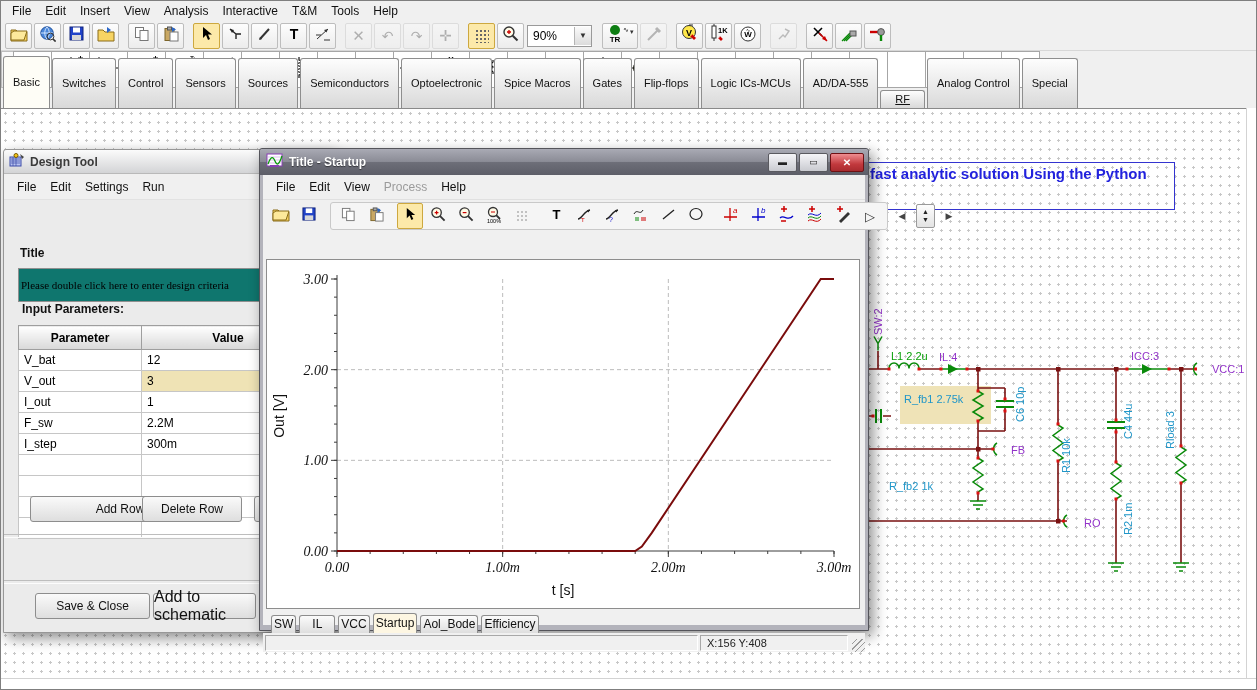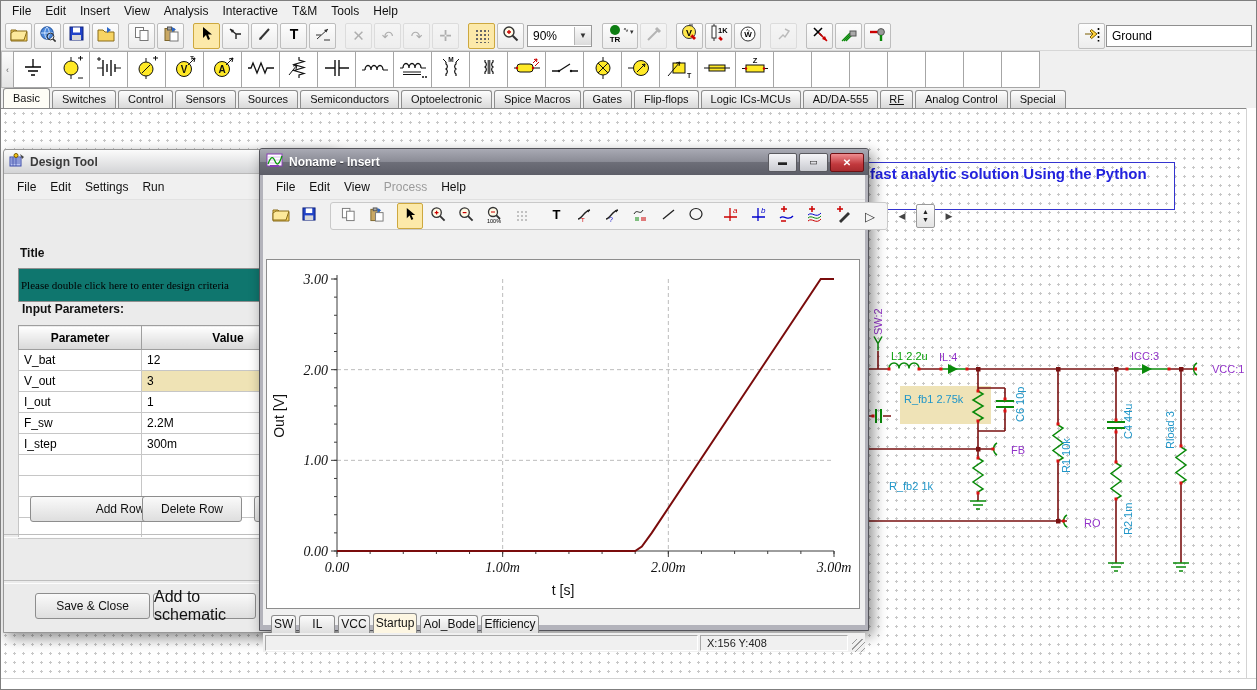--- a/index.html
+++ b/index.html
@@ -16,21 +16,21 @@
   .tsep{width:7px;flex:0 0 auto;}
   .combo{height:20px;border:1px solid #9a9a9a;background:#fff;display:inline-flex;align-items:center;font-size:12px;padding-left:5px;position:relative;flex:0 0 auto;}
   .combo .arr{width:16px;height:18px;margin-left:auto;background:linear-gradient(#fafafa,#dcdcdc);border-left:1px solid #b5b5b5;display:flex;align-items:center;justify-content:center;font-size:8px;color:#333;}
   .rightgrp{margin-left:auto;display:flex;align-items:center;margin-right:4px;}
   .glyph{font-size:13px;color:#444;line-height:1;}
 
   .comprow{position:absolute;left:0;top:50px;right:0;height:37px;background:#f0f0f0;display:flex;align-items:center;}
   .cscroll{width:11px;height:35px;border:1px solid #bdbdbd;background:linear-gradient(#fbfbfb,#e4e4e4);display:flex;align-items:center;justify-content:center;font-size:9px;color:#666;flex:0 0 auto;}
   .cbtn{width:37px;height:35px;background:#fff;border:1px solid #a6a6a6;margin-left:-1px;display:flex;align-items:center;justify-content:center;flex:0 0 auto;}
   .tabrow{position:absolute;left:0;top:87px;right:0;height:20px;background:#f0f0f0;display:flex;align-items:flex-end;padding-left:2px;border-bottom:1px solid #989898;font-size:11px;}
-  .ctab{height:17px;line-height:16px;padding:0 9px;background:linear-gradient(#fdfdfd,#d9d9d9);border:1px solid #8e8e8e;border-bottom:none;border-radius:3px 3px 0 0;margin-right:2px;color:#111;}
+  .ctab{height:17px;line-height:16px;padding:16px 9px;background:linear-gradient(#fdfdfd,#d9d9d9);border:1px solid #8e8e8e;border-bottom:none;border-radius:3px 3px 0 0;margin-right:2px;color:#111;}
   .ctab.active{background:#fefdf6;height:19px;line-height:18px;}
 
   
   .canvas{position:absolute;left:0;top:107px;width:1257px;height:570px;background:#fff;background-image:radial-gradient(circle,#c7c7c7 1px,transparent 1.2px);background-size:9px 9px;border-top:1px solid #8a8a8a;}
   .big-title{position:absolute;left:310px;top:113px;width:690px;text-align:center;font-size:20px;font-weight:bold;color:#1a1aee;z-index:1;}
   .annotation{position:absolute;left:862px;top:161px;width:312px;height:48px;border:1px solid #3434d0;box-sizing:border-box;z-index:1;padding:2px 0 0 6px;font-size:15px;font-weight:bold;color:#2222dd;}
   .schsvg{position:absolute;left:856px;top:290px;z-index:1;}
   .strip-r{position:absolute;left:1245px;top:107px;width:12px;height:570px;background:#fff;border-left:1px solid #d3d3d3;z-index:2;}
   .strip-b{position:absolute;left:0;top:677px;width:1257px;height:13px;background:#fff;border-top:1px solid #d3d3d3;z-index:2;}
 
@@ -266,29 +266,20 @@
           </svg></span>
       </span>
     <span class="tbtn">
         <span><svg width="18" height="18" viewBox="0 0 18 18">
             <line x1="1" y1="7" x2="9" y2="7" stroke="#c00" stroke-width="2.4"></line>
             <circle cx="12" cy="7" r="3.4" fill="#9a9a9a" stroke="#555"></circle>
             <line x1="12" y1="10" x2="12" y2="16" stroke="#0a8a0a" stroke-width="2.4"></line>
           </svg></span>
       </span>
 
-    <span class="rightgrp">
-      <span class="tbtn">
-          <span><svg width="18" height="16" viewBox="0 0 18 16">
-              <path d="M2 8h8l-3-3 1.6-1.4L14 8l-5.4 4.6L7 11l3-3" fill="#ffd23e" stroke="#7a5c00"></path>
-              <path d="M15.5 2v2M15.5 6v2M15.5 10v2M15.5 14v1.5" stroke="#000" stroke-width="1.6"></path>
-            </svg></span>
-        </span>
-      <input class="combo" style="width: 137px; height: 18px; border: 1px solid rgb(143, 143, 143); font-size: 12px;" value="Ground">
-    </span>
   </div>
 
   <div class="comprow">
     <span class="cscroll">‹</span>
     <span class="cbtn">
         <span><svg width="28" height="24" viewBox="0 0 28 24">
             <path d="M14 3v8M6 11h16M9 15h10M12 19h4" stroke="#000" fill="none" stroke-width="1.3"></path>
           </svg></span>
       </span>
     <span class="cbtn">
@@ -445,21 +436,21 @@
     <span class="ctab">Control</span>
     <span class="ctab">Sensors</span>
     <span class="ctab">Sources</span>
     <span class="ctab">Semiconductors</span>
     <span class="ctab">Optoelectronic</span>
     <span class="ctab">Spice Macros</span>
     <span class="ctab">Gates</span>
     <span class="ctab">Flip-flops</span>
     <span class="ctab">Logic ICs-MCUs</span>
     <span class="ctab">AD/DA-555</span>
-    <span class="ctab" style="padding:0 8px;text-decoration:underline;">RF</span>
+    <span class="ctab" style="padding:0 14px;text-decoration:underline;">RF</span>
     <span class="ctab">Analog Control</span>
     <span class="ctab">Special</span>
   </div>
 
   <div class="canvas"></div>
   <div class="annotation"><span>fast analytic solution Using the Python</span></div>
 
   <svg class="schsvg" width="401" height="305" viewBox="856 290 401 305">
     <rect x="899" y="385" width="91" height="38" fill="#efe3b7"></rect>
 
@@ -626,21 +617,21 @@
   </div>
 
   <div class="win" id="noname">
     <div class="nn-titlebar">
       <span><svg width="17" height="14" viewBox="0 0 17 14">
             <rect x="1" y="1" width="15" height="12" fill="#fff" stroke="#8a3fb5"></rect>
             <path d="M1 10h15M1 7h15M1 4h15" stroke="#cfa6e8" stroke-width=".7"></path>
             <path d="M2 11c3-8 5-8 7-3s4 4 7-5" fill="none" stroke="#0a9a0a" stroke-width="1.3"></path>
             <path d="M4 13h9" stroke="#8a3fb5" stroke-width="2"></path>
           </svg></span>
-      <span class="nn-title">Noname - Insert</span>
+      <span class="nn-title">Title - Startup</span>
       <span class="nn-wbtns">
         <span class="wbtn">
             <span>▬</span>
           </span>
         <span class="wbtn">
             <span>▭</span>
           </span>
         <span class="wbtn close">
             <span>✕</span>
           </span>

